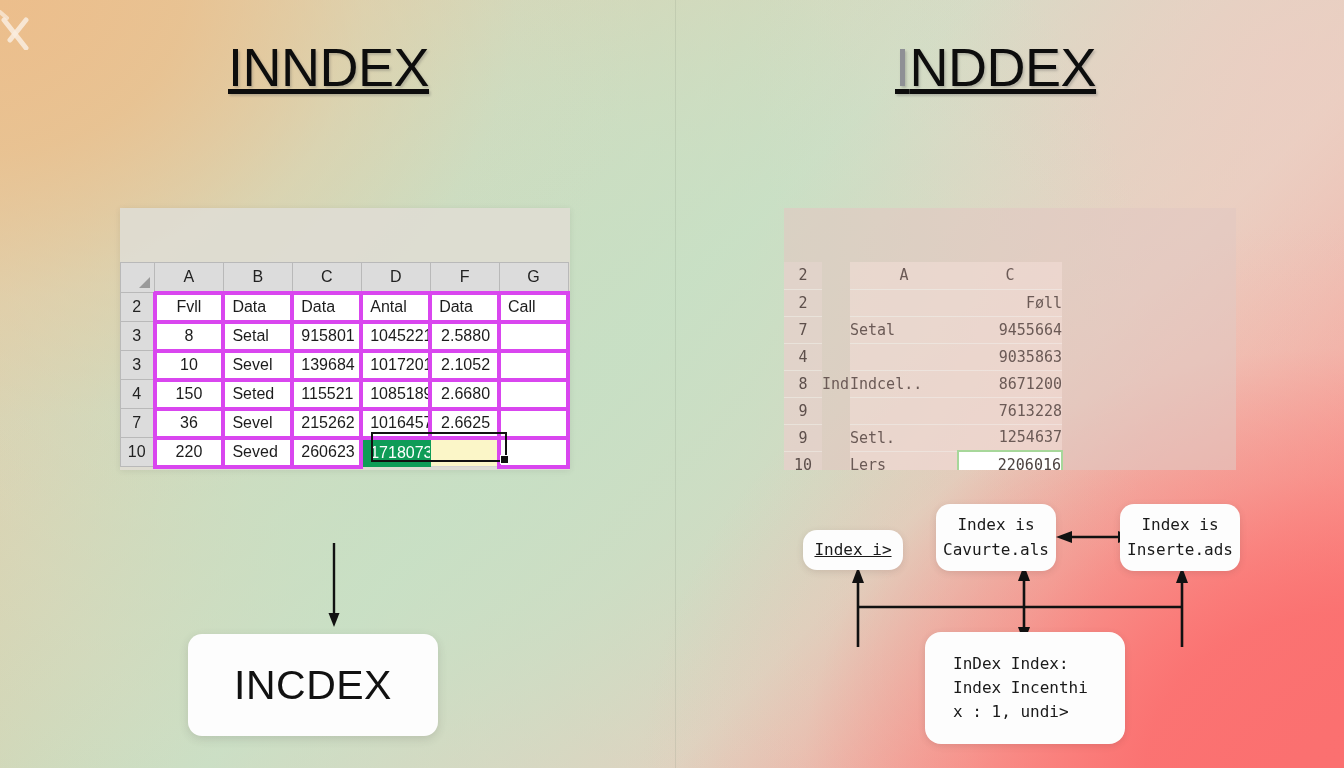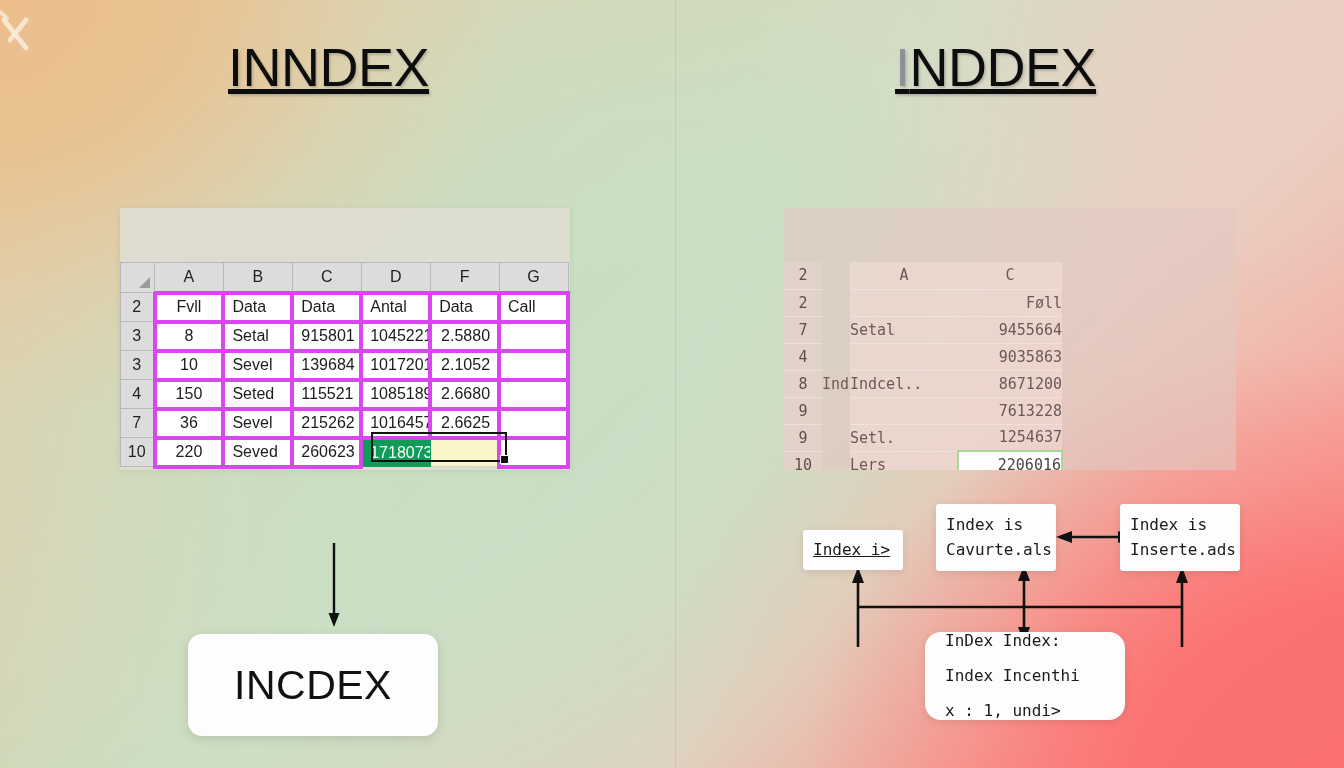--- a/index.html
+++ b/index.html
@@ -221,38 +221,38 @@
     font-size: 41px;
     letter-spacing: 0.5px;
     color: #111;
     border-radius: 14px;
   }
 
   
   .flow-box {
     position: absolute;
     background: #fdfdfd;
-    border-radius: 3px;
+    border-radius: 14px;
     box-shadow: 0 2px 7px rgba(80,50,50,0.14);
     display: flex;
     flex-direction: column;
-    align-items: flex-start;
+    align-items: center;
     justify-content: center;
     font-family: "DejaVu Sans Mono", monospace;
     font-size: 16px;
     color: #1a1a1a;
     line-height: 1.52;
     text-align: center;
     padding: 6px 10px;
   }
   .flow-left   { left: 803px;  top: 530px; width: 100px; height: 40px; text-decoration: underline; }
   .flow-mid    { left: 936px;  top: 504px; width: 120px; height: 67px; }
   .flow-right  { left: 1120px; top: 504px; width: 120px; height: 67px; }
-  .flow-bottom { left: 925px;  top: 632px; width: 200px; height: 88px;
-                 border-radius: 16px; align-items: flex-start; padding-left: 20px; gap: 11px; }
+  .flow-bottom { left: 925px;  top: 632px; width: 200px; height: 112px;
+                 border-radius: 16px; align-items: flex-start; padding-left: 28px; }
   .flow-bottom > span { display: block; text-align: left; width: 100%; }
 
   .flow-svg {
     position: absolute;
     left: 790px; top: 495px;
     width: 470px; height: 250px;
     pointer-events: none;
   }
 </style>
 </head>

